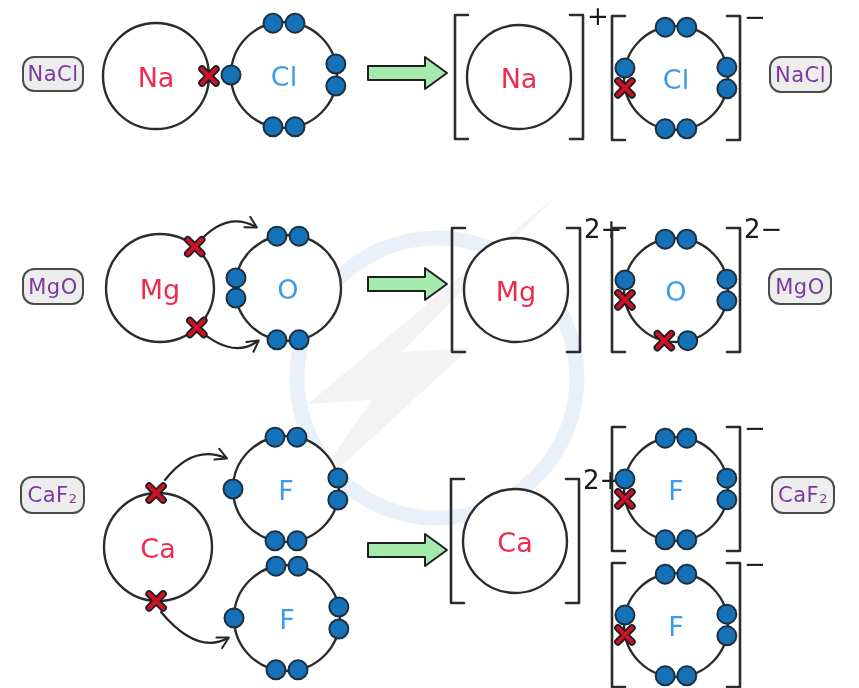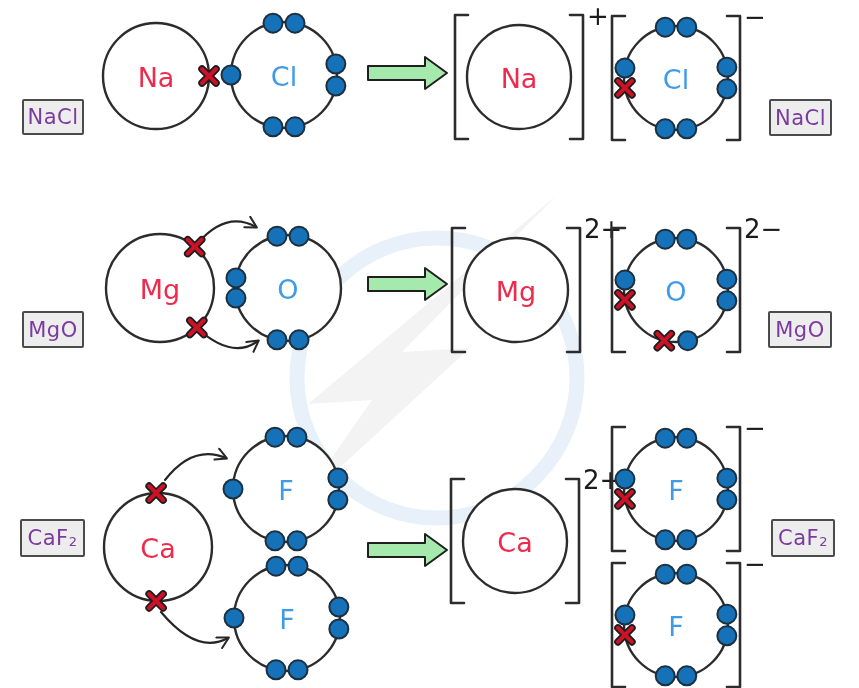--- a/index.html
+++ b/index.html
@@ -9,26 +9,25 @@
     background:var(--background,#fff);
     font-family:"DejaVu Sans", sans-serif;
     overflow:hidden;
   }
   #diagram { position:absolute; left:0; top:0; }
   .compound-label {
     position:absolute;
     display:flex; align-items:center; justify-content:center;
     background:var(--label_bg,#ededed);
     border:2px solid var(--label_border,#4b4b4b);
-    border-radius:2px;
+    border-radius:12px;
     color:var(--label_text,#7a3b9e);
     font-size:21px;
     letter-spacing:0.5px;
     box-sizing:border-box;
-    margin-top:43px;
   }
   .compound-label sub { font-size:13px; line-height:0; position:relative; top:4px; }
   svg text { font-family:"DejaVu Sans", sans-serif; }
 </style>
 </head>
 <body>
 
 <div class="canvas">
   <svg id="diagram" width="859" height="688" viewBox="0 0 859 688">
       <defs>

